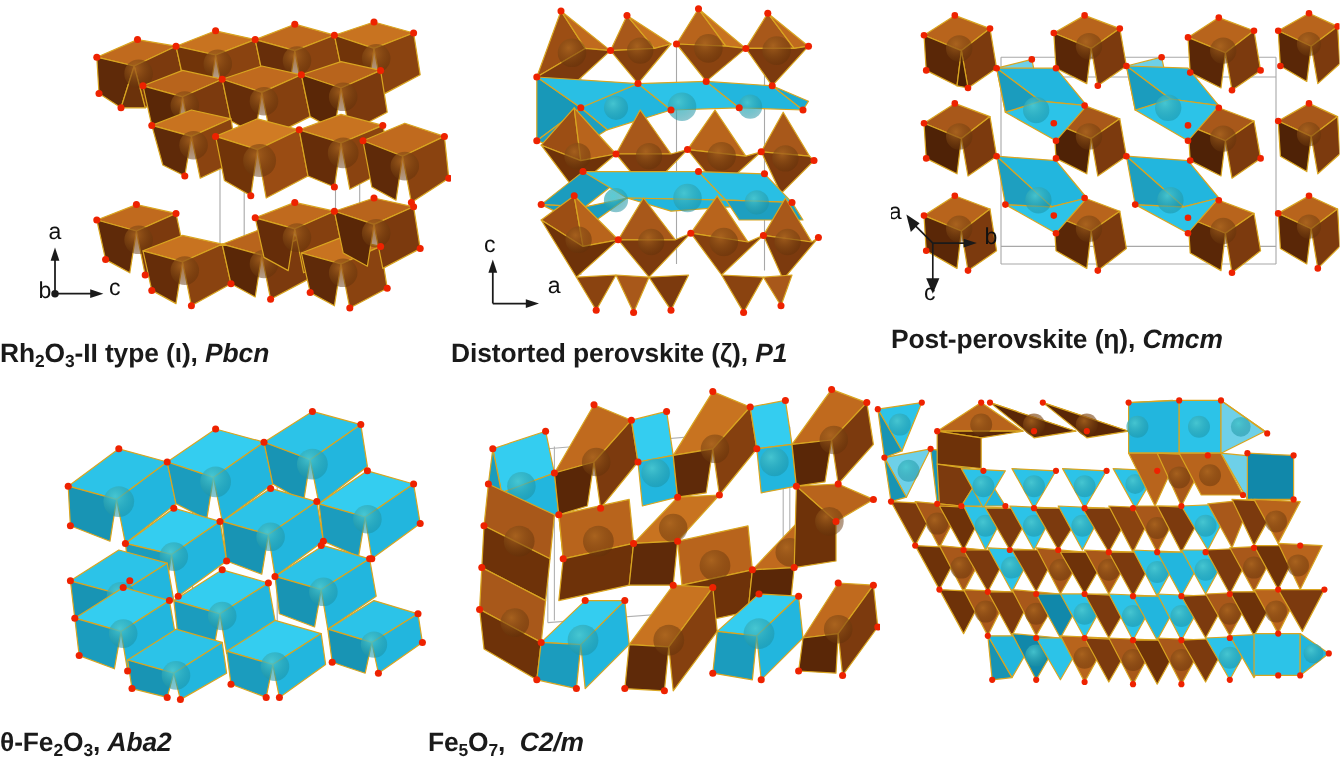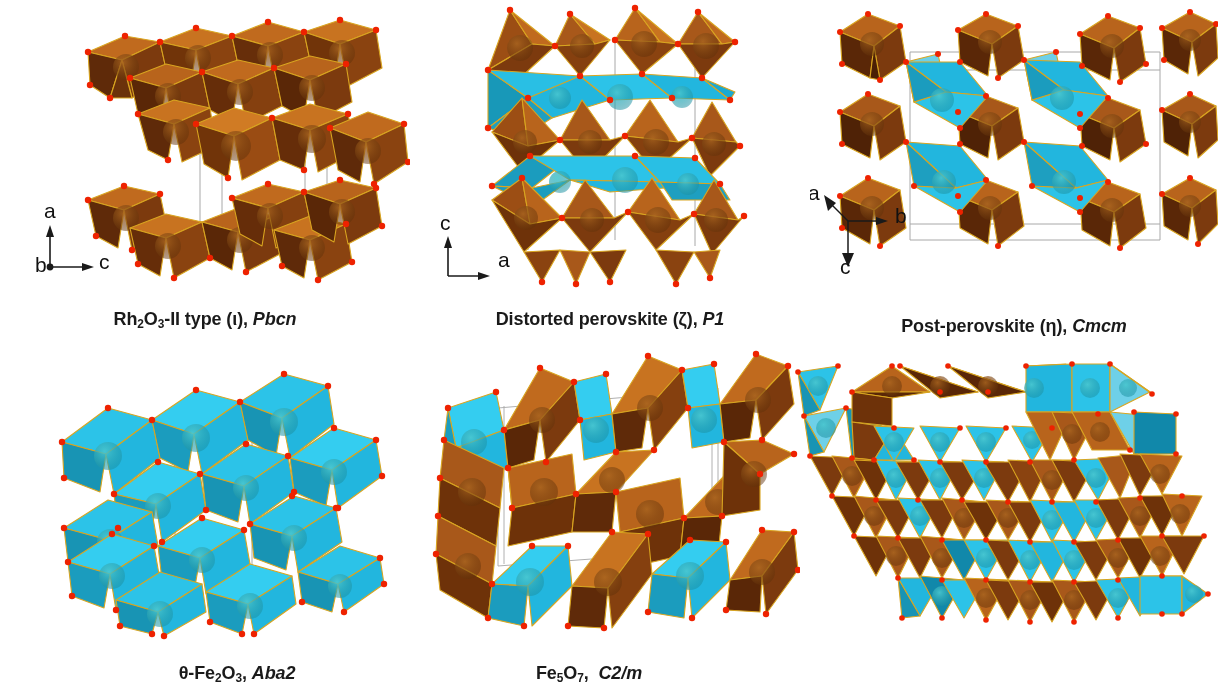--- a/index.html
+++ b/index.html
@@ -19,22 +19,21 @@
     position:absolute;
     overflow:hidden;
   }
   .struct{
     position:absolute;
     left:0;top:0;
     width:100%;height:100%;
   }
   .caption{
     position:absolute;
-    text-align:center;
-    font-size:18px;
+    font-size:24px;
     font-weight:bold;
     color:#1a1a1a;
     letter-spacing:-0.1px;
     white-space:nowrap;
     line-height:1;
   }
   .caption .sg{
     font-style:italic;
     font-weight:bold;
   }
@@ -521,21 +520,21 @@
       </g>
       <polygon points="16,10 20,26 28,18" fill="#1a1a1a"></polygon>
       <polygon points="40,82 34,68 46,68" fill="#1a1a1a"></polygon>
       <polygon points="80,36 68,32 68,40" fill="#1a1a1a"></polygon>
     </svg>
     <div class="axis-label" style="left:-2px;top:182px;">a</div>
     <div class="axis-label" style="left:85px;top:205px;">b</div>
     <div class="axis-label" style="left:30px;top:256px;">c</div>
   </div>
 
-  <div class="caption" style="left:810px;top:317px;width:408px;">
+  <div class="caption" style="left:810px;top:297px;width:408px;">
     <span>Post-perovskite (η),</span>
     <span class="sg">Cmcm</span>
   </div>
 
   <div class="panel" style="left:0px;top:350px;width:410px;height:300px;">
     <svg class="struct" viewBox="0 0 410 300">
       <g stroke="#d9a520" stroke-width="1.1" stroke-linejoin="round">
         <g stroke="#a8a8a8" stroke-width="1" fill="none">
           <line x1="175" y1="70" x2="175" y2="240"></line>
           <line x1="252" y1="62" x2="252" y2="232"></line>
@@ -639,21 +638,21 @@
           <circle cx="380" cy="208" r="3.2"></circle>
             <circle cx="384" cy="234" r="3.2"></circle>
           <circle cx="152" cy="284" r="3.2"></circle>
             <circle cx="242" cy="284" r="3.2"></circle>
         </g>
       </g>
     </svg>
 
   </div>
 
-  <div class="caption" style="left:0px;top:664px;width:410px;margin-left:32px;">
+  <div class="caption" style="left:0px;top:664px;width:410px;">
     <span><span>θ-Fe</span><sub>2</sub><span>O</span><sub>3</sub><span>,</span></span>
     <span class="sg">Aba2</span>
   </div>
 
   <div class="panel" style="left:400px;top:350px;width:400px;height:300px;">
     <svg class="struct" viewBox="0 0 400 300">
       <g stroke="#d9a520" stroke-width="1.1" stroke-linejoin="round">
         <g stroke="#b0b0b0" stroke-width="1" fill="none">
           <line x1="98" y1="58" x2="98" y2="216"></line>
           <line x1="104" y1="56" x2="104" y2="214"></line>

